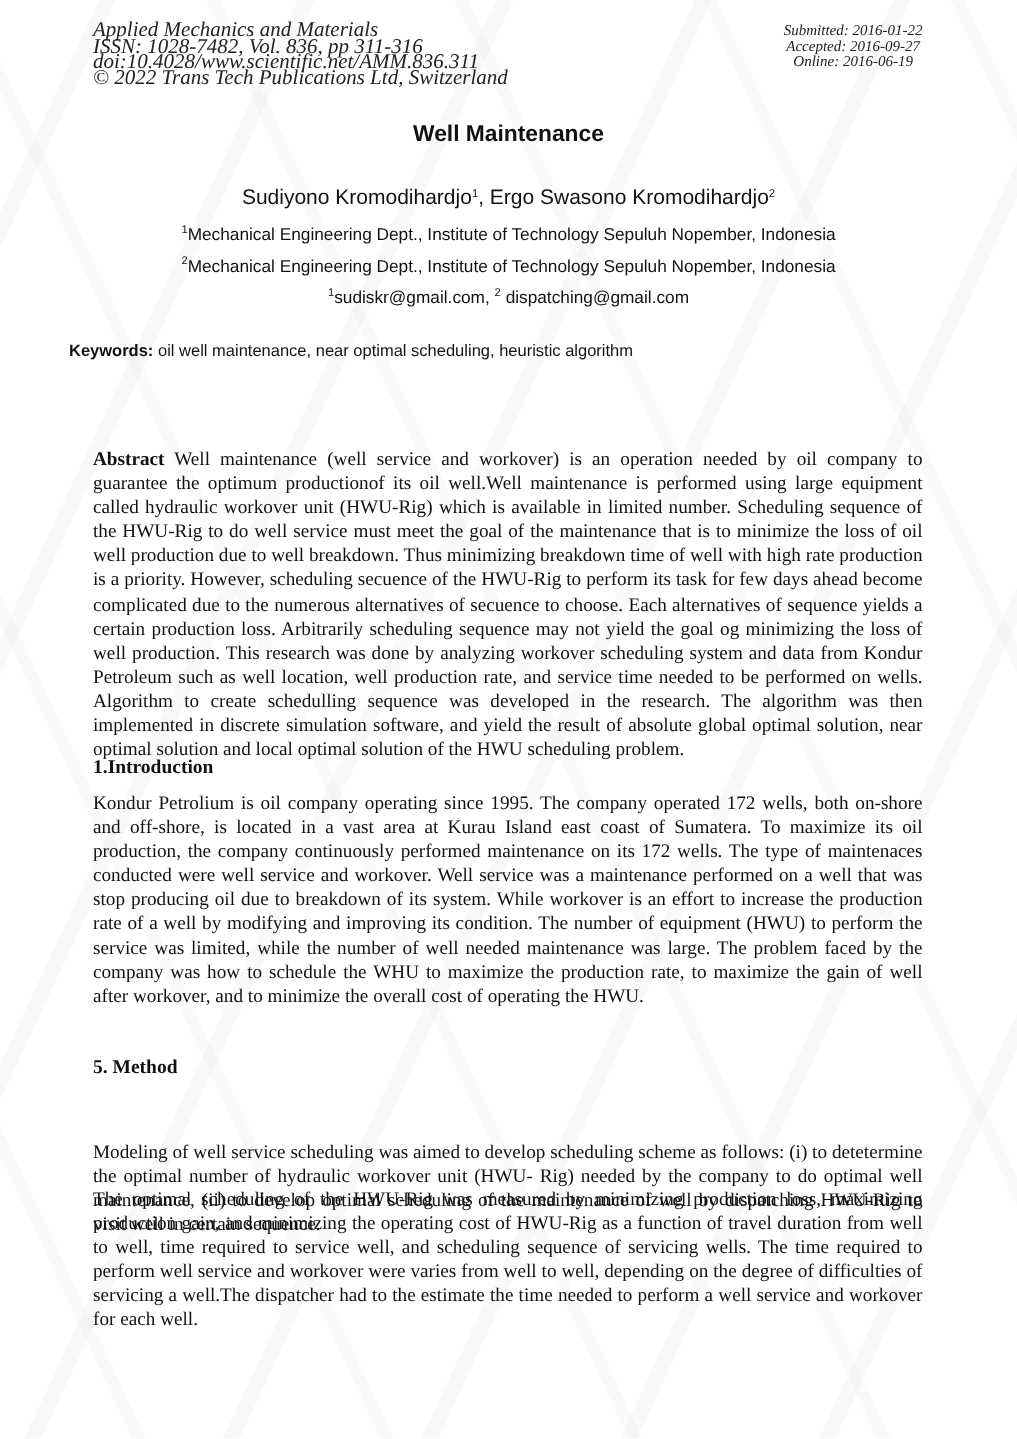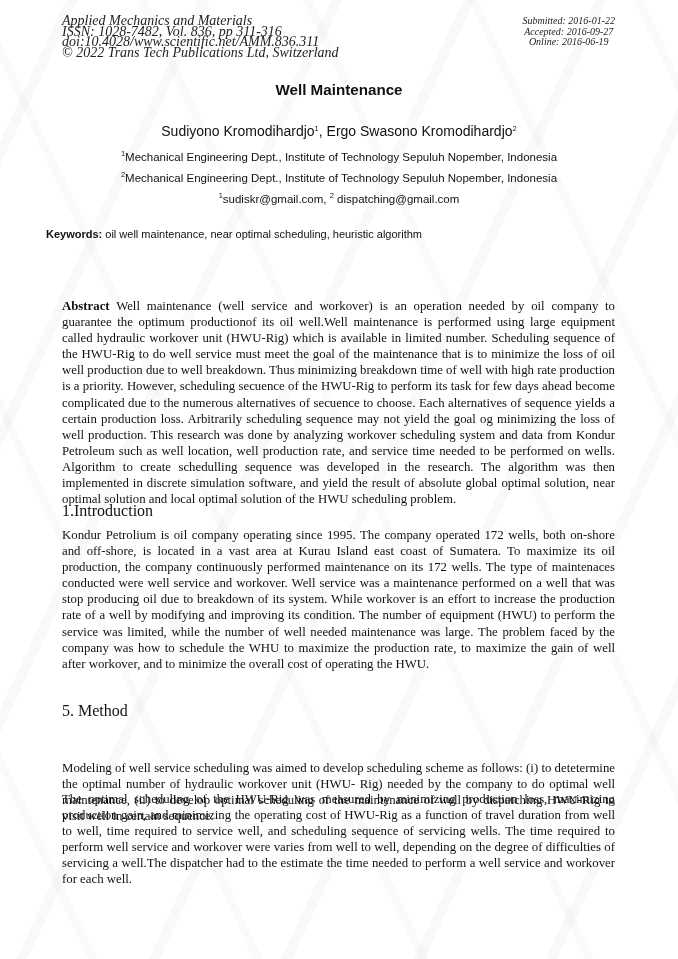--- a/index.html
+++ b/index.html
@@ -50,21 +50,21 @@
     .keywords b { font-weight: bold; }
     .para {
       position: absolute; left: 62px; width: 553px;
       font-family: "Liberation Serif", serif; font-size: 12.8px; line-height: 16.1px;
       text-align: justify; color: #111;
     }
     .para b { font-weight: bold; }
     .abstract { top: 262px; margin-top: 36px; }
     .sec-head {
       position: absolute; left: 62px;
-      font-family: "Liberation Serif", serif; font-weight: normal; font-size: 16px; line-height: 16px;
+      font-family: "Liberation Serif", serif; font-weight: bold; font-size: 13px; line-height: 16px;
     }
     .sec1 { top: 503px; }
     .intro { top: 527px; }
     .sec2 { top: 703px; }
     .method1 { top: 760px; }
     .method2 { top: 791px; }
   </style>
 </head>
 <body>
 

